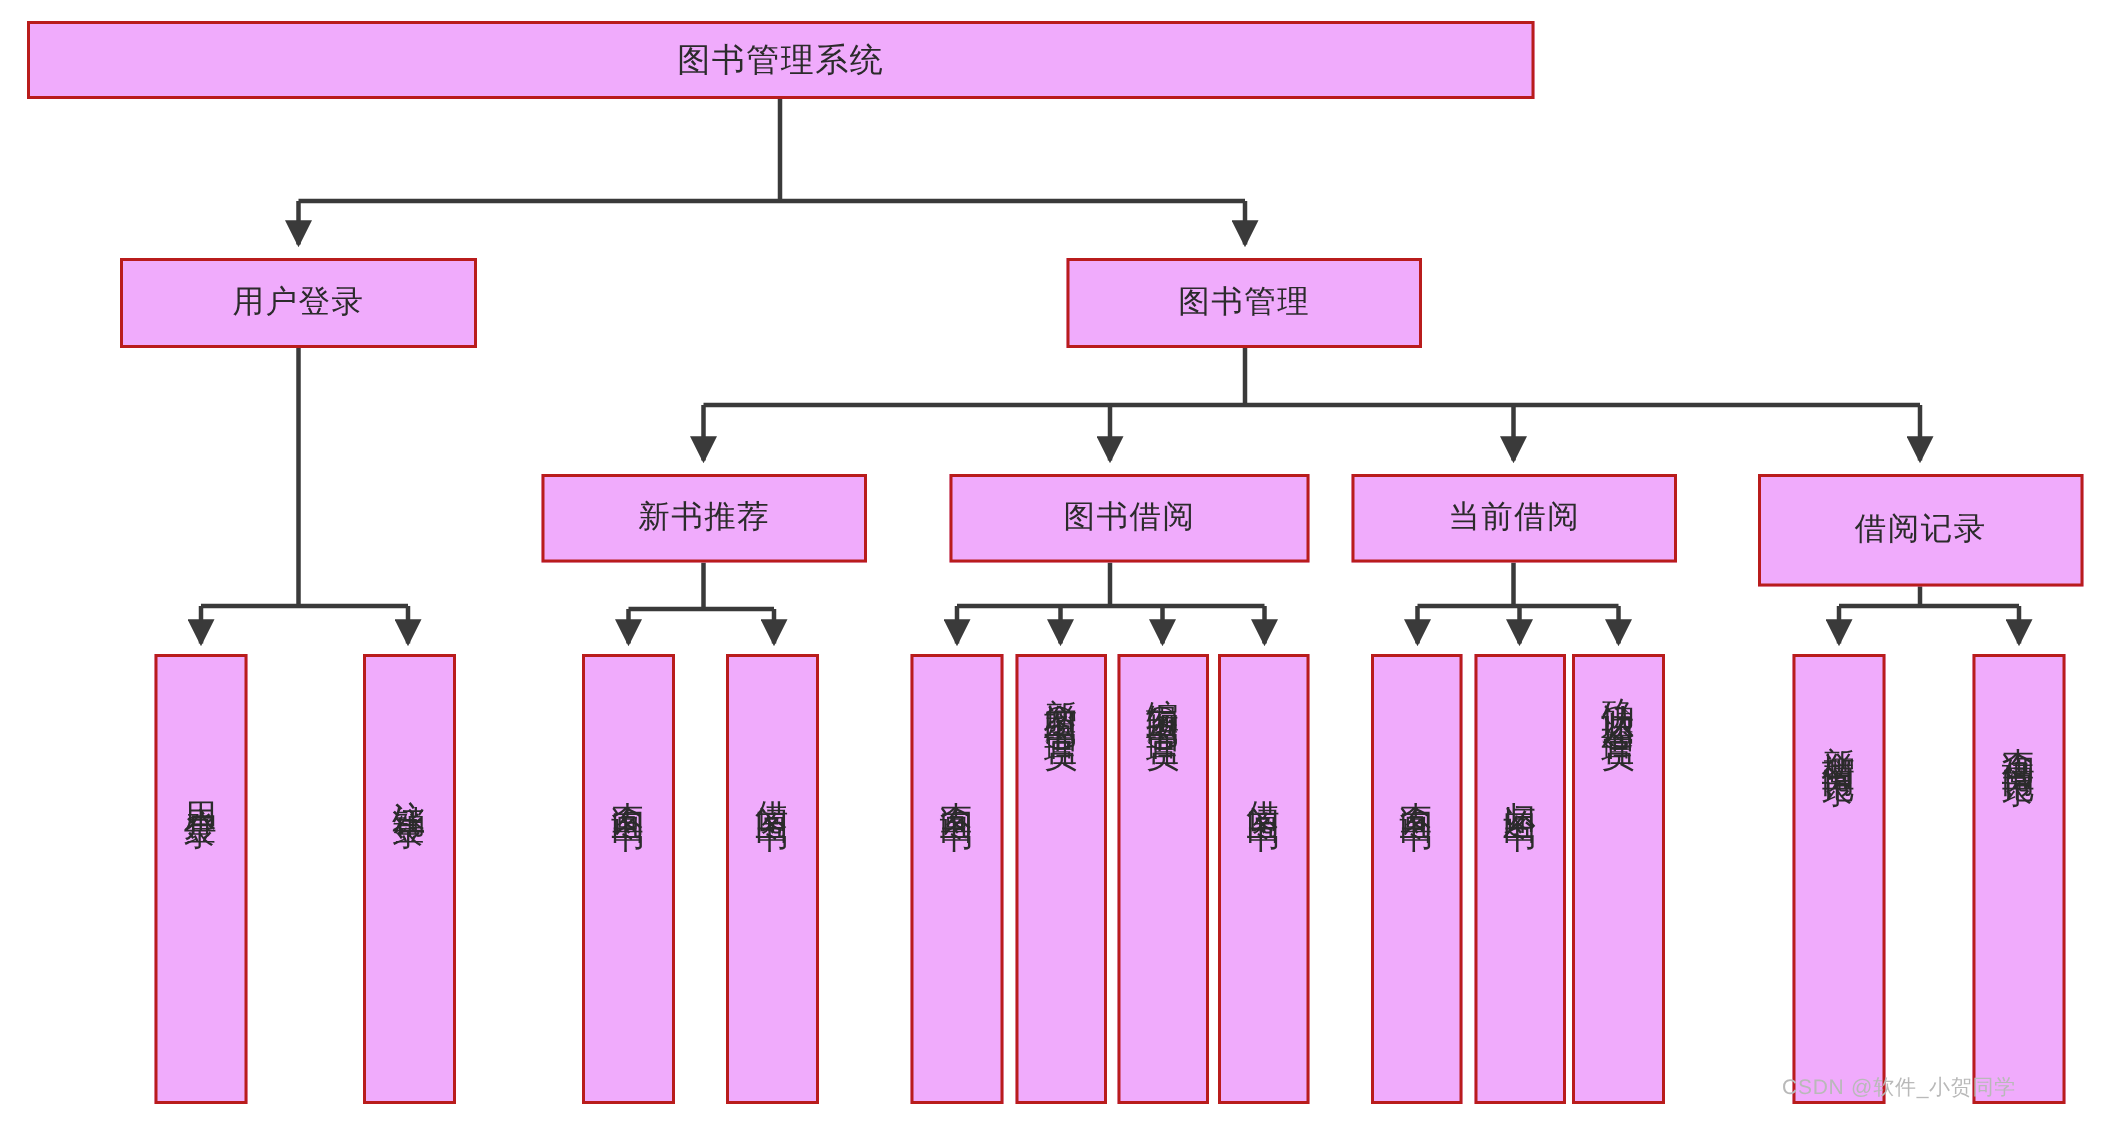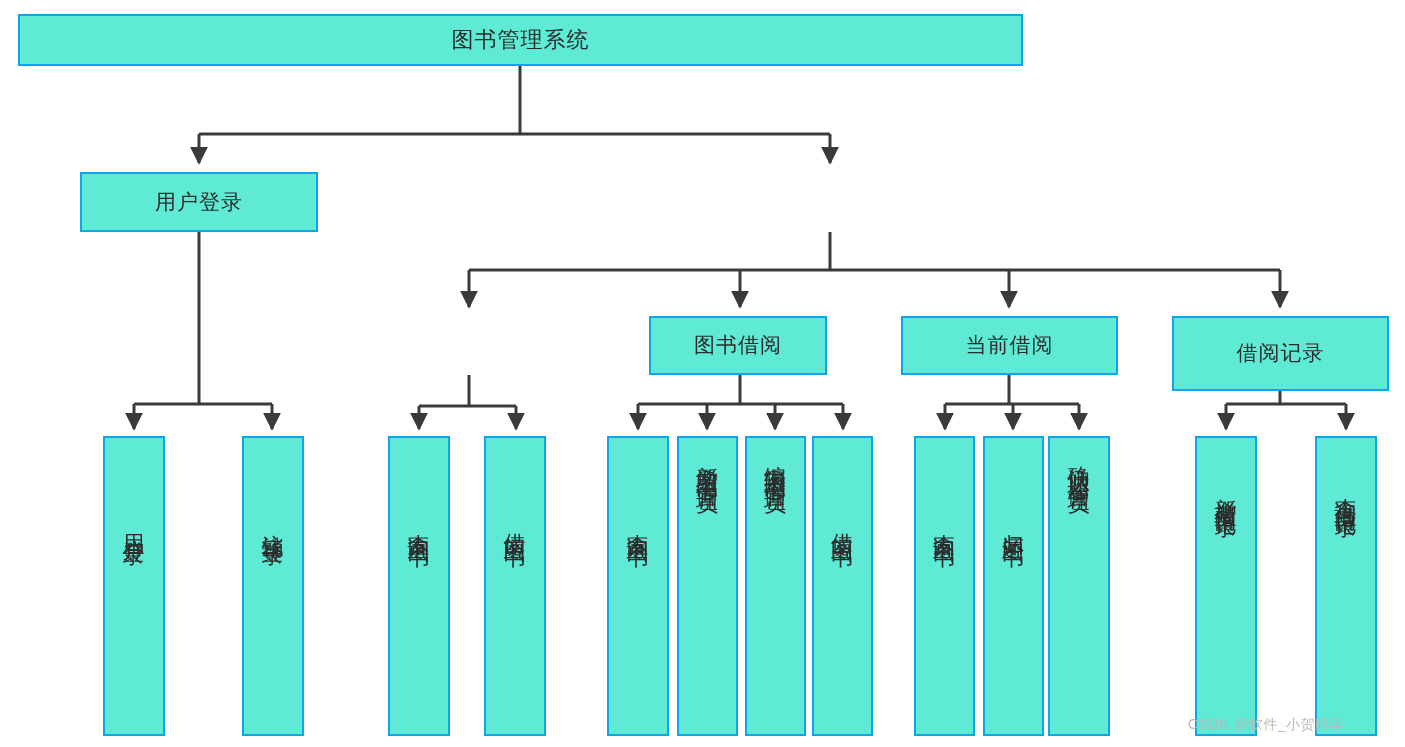--- a/index.html
+++ b/index.html
@@ -21,22 +21,22 @@
     position: absolute;
     left: 0;
     top: 0;
     width: 1405px;
     height: 747px;
     pointer-events: none;
   }
   .node {
     position: absolute;
     box-sizing: border-box;
-    border: 2px solid #0ea5e9;
-    background: #5eead4;
+    border: 2px solid #b91c1c;
+    background: #f0abfc;
     display: flex;
     align-items: center;
     justify-content: center;
     color: #2b2b2b;
   }
   .node .label {
     font-size: 21px;
     line-height: 1.25;
     letter-spacing: 1px;
     white-space: nowrap;
@@ -118,22 +118,28 @@
     </g>
   </svg>
 
   <div class="node root" style="left:18px; top:14px; width:1005px; height:52px;">
     <span class="label">图书管理系统</span>
   </div>
 
   <div class="node" style="left:80px; top:172px; width:238px; height:60px;">
     <span class="label">用户登录</span>
   </div>
+  <div class="node" style="left:711px; top:172px; width:237px; height:60px;">
+    <span class="label">图书管理</span>
+  </div>
 
-  <div class="node" style="left:633px; top:316px; width:178px; height:59px;margin-left:16px;">
+  <div class="node" style="left:361px; top:316px; width:217px; height:59px;">
+    <span class="label">新书推荐</span>
+  </div>
+  <div class="node" style="left:633px; top:316px; width:240px; height:59px;">
     <span class="label">图书借阅</span>
   </div>
   <div class="node" style="left:901px; top:316px; width:217px; height:59px;text-align:center;">
     <span class="label">当前借阅</span>
   </div>
   <div class="node" style="left:1172px; top:316px; width:217px; height:75px;">
     <span class="label">借阅记录</span>
   </div>
 
   <div class="node vert" style="left:103px; top:436px; width:62px; height:300px; padding-top:78px;">

